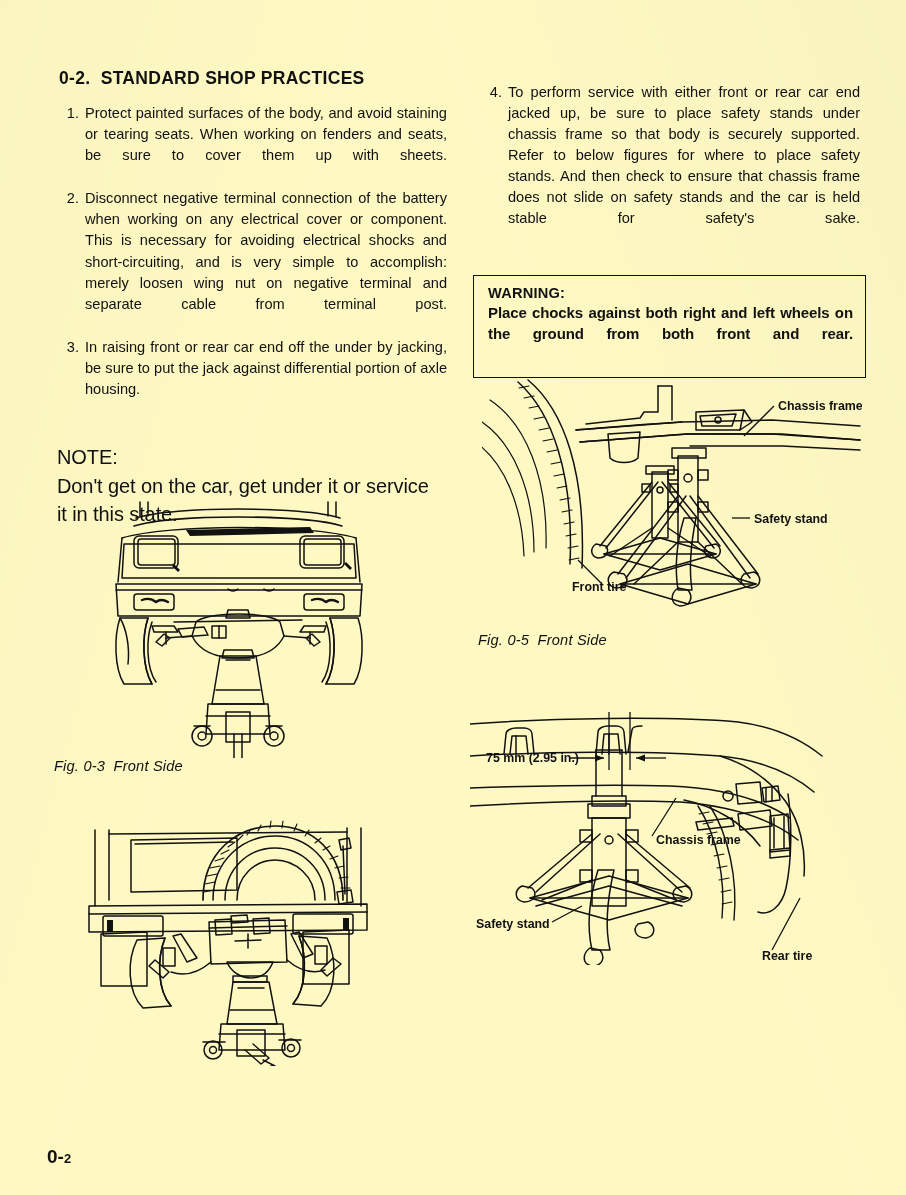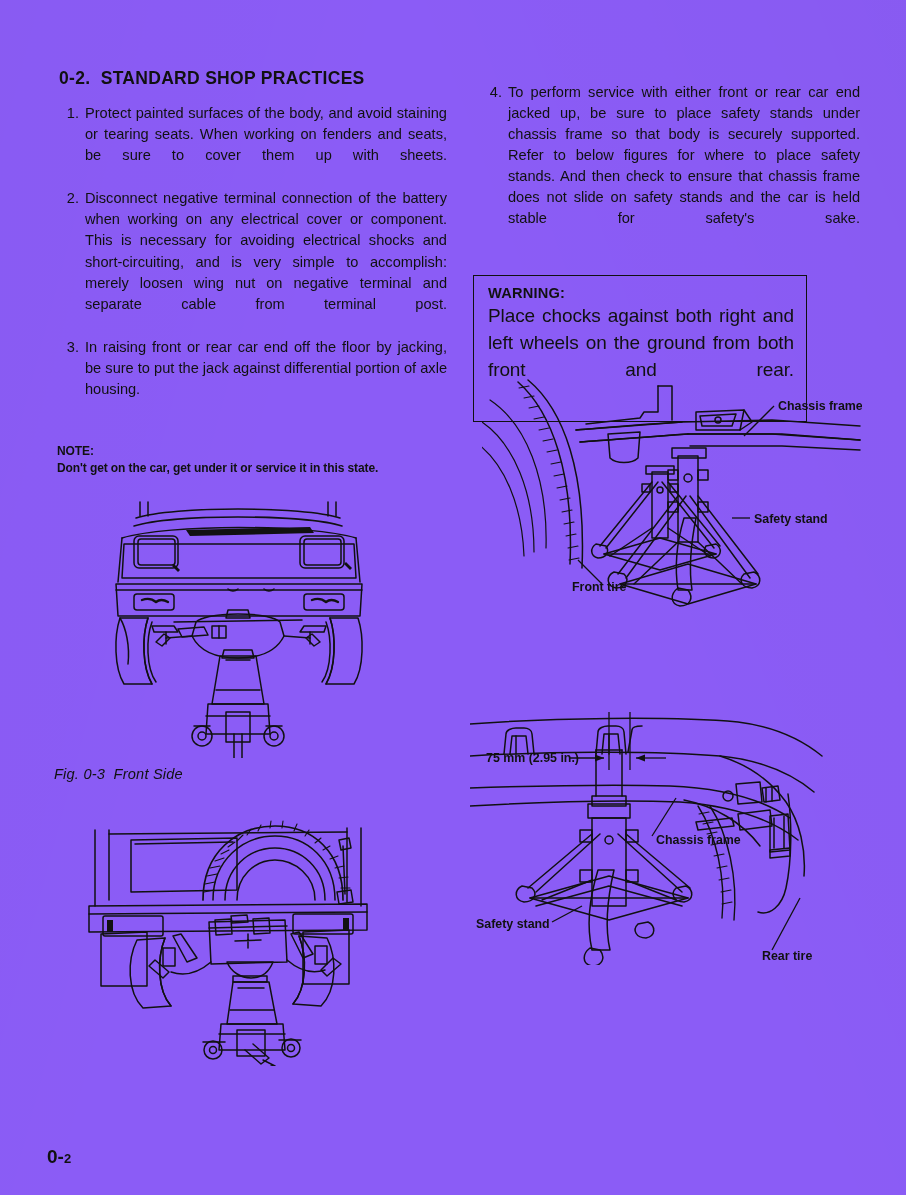--- a/index.html
+++ b/index.html
@@ -5,21 +5,21 @@
 <style>
   html, body {
     margin: 0;
     padding: 0;
     background: #ffffff;
   }
   .page {
     position: relative;
     width: 906px;
     height: 1195px;
-    background: #8b5cf6;
+    background: #fef9c3;
     overflow: hidden;
     font-family: "Liberation Sans", sans-serif;
     color: #111111;
   }
   
   .paper-tint {
     position: absolute;
     inset: 0;
     background:
       linear-gradient(105deg, rgba(0,0,0,0.015) 0%, rgba(0,0,0,0.0) 35%),
@@ -78,48 +78,48 @@
   .li-body::after {
     content: "";
     display: inline-block;
     width: 100%;
   }
 
   
   .note-block {
     margin-top: 22px;
     margin-left: 2px;
-    font-size: 12px;
-    font-weight: bold;
+    font-size: 20px;
+    font-weight: normal;
     line-height: 1.42;
     letter-spacing: -0.1px;
     width: 380px;
   }
   .note-label { display: block; }
 
   
   .warning-box {
     margin-top: 24px;
     margin-left: -5px;
     border: 1.6px solid #111;
     padding: 9px 12px 11px 14px;
-    width: 334px;
+    width: 393px;
     box-sizing: border-box;
   }
   .warning-label {
     display: block;
     font-size: 14.6px;
     font-weight: bold;
     letter-spacing: 0.2px;
     margin-bottom: 1px;
   }
   .warning-text {
     display: block;
-    font-size: 19px;
-    font-weight: normal;
+    font-size: 15px;
+    font-weight: bold;
     line-height: 1.43;
     text-align: justify;
     letter-spacing: -0.1px;
   }
   .warning-text::after {
     content: "";
     display: inline-block;
     width: 100%;
   }
 
@@ -175,21 +175,21 @@
       <li>
         <span class="num">1.</span>
         <span class="li-body">Protect painted surfaces of the body, and avoid staining or tearing seats. When working on fenders and seats, be sure to cover them up with sheets.</span>
       </li>
       <li>
         <span class="num">2.</span>
         <span class="li-body">Disconnect negative terminal connection of the battery when working on any electrical cover or component. This is necessary for avoiding electrical shocks and short-circuiting, and is very simple to accomplish: merely loosen wing nut on negative terminal and separate cable from terminal post.</span>
       </li>
       <li>
         <span class="num">3.</span>
-        <span class="li-body">In raising front or rear car end off the floor by jacking, be sure to put the jack against differential portion of axle housing.</span>
+        <span class="li-body">In raising front or rear car end off the under by jacking, be sure to put the jack against differential portion of axle housing.</span>
       </li>
     </ol>
 
     <div class="note-block">
       <span class="note-label">NOTE:</span>
       <span class="note-text">Don't get on the car, get under it or service it in this state.</span>
     </div>
   </div>
 
   <div class="col-right">
@@ -285,21 +285,21 @@
 
         <path d="M156 248 L156 272 M164 248 L164 272"></path>
 
         <circle cx="124" cy="250" r="10"></circle>
         <circle cx="124" cy="250" r="4"></circle>
         <circle cx="196" cy="250" r="10"></circle>
         <circle cx="196" cy="250" r="4"></circle>
         <path d="M116 240 L132 240 M188 240 L204 240"></path>
       </g>
     </svg>
-    <div class="fig-caption" style="margin-top:8px; margin-left:-24px;">Fig. 0-3  Front Side</div>
+    <div class="fig-caption" style="margin-left:-24px;">Fig. 0-3  Front Side</div>
   </div>
 
   <div class="figure" style="left:85px; top:816px;">
     <svg class="fig-svg" width="330" height="250" viewBox="0 0 330 250">
       <g fill="none" stroke="#111" stroke-width="1.5" stroke-linejoin="round" stroke-linecap="round">
 
         <path d="M10 14 L10 90"></path>
         <path d="M24 14 L24 84"></path>
         <path d="M262 12 L262 86"></path>
         <path d="M276 12 L276 90"></path>
@@ -483,20 +483,21 @@
 
       <g fill="none" stroke="#111" stroke-width="1.3">
         <path d="M292 28 L262 58"></path>
         <path d="M268 140 L250 140"></path>
         <path d="M96 182 L120 206"></path>
       </g>
       <text class="lbl" x="296" y="32">Chassis frame</text>
       <text class="lbl" x="272" y="145">Safety stand</text>
       <text class="lbl" x="90" y="213">Front tire</text>
     </svg>
+    <div class="fig-caption" style="margin-top:14px; margin-left:-4px;">Fig. 0-5  Front Side</div>
   </div>
 
   <div class="figure" style="left:470px; top:710px;">
     <svg class="fig-svg" width="400" height="255" viewBox="0 0 400 255">
       <g fill="none" stroke="#111" stroke-width="1.5" stroke-linejoin="round" stroke-linecap="round">
 
         <path d="M0 14 C80 8, 200 6, 268 12 C300 16, 330 28, 352 46"></path>
         <path d="M0 46 C70 42, 180 40, 250 46 C290 50, 320 62, 344 82"></path>
 
         <path d="M34 44 L36 24 C36 20, 42 18, 46 18 L54 18 C58 18, 62 20, 62 24 L64 44"></path>

